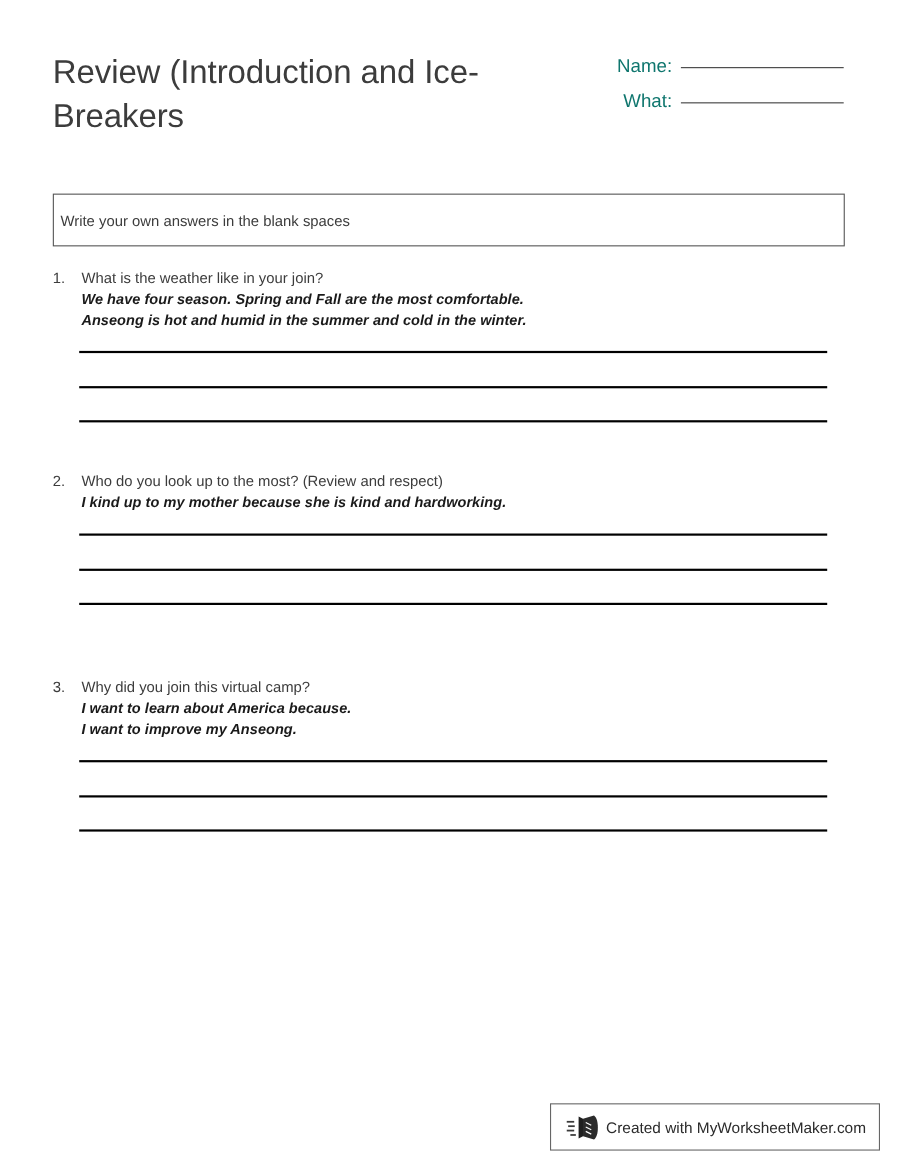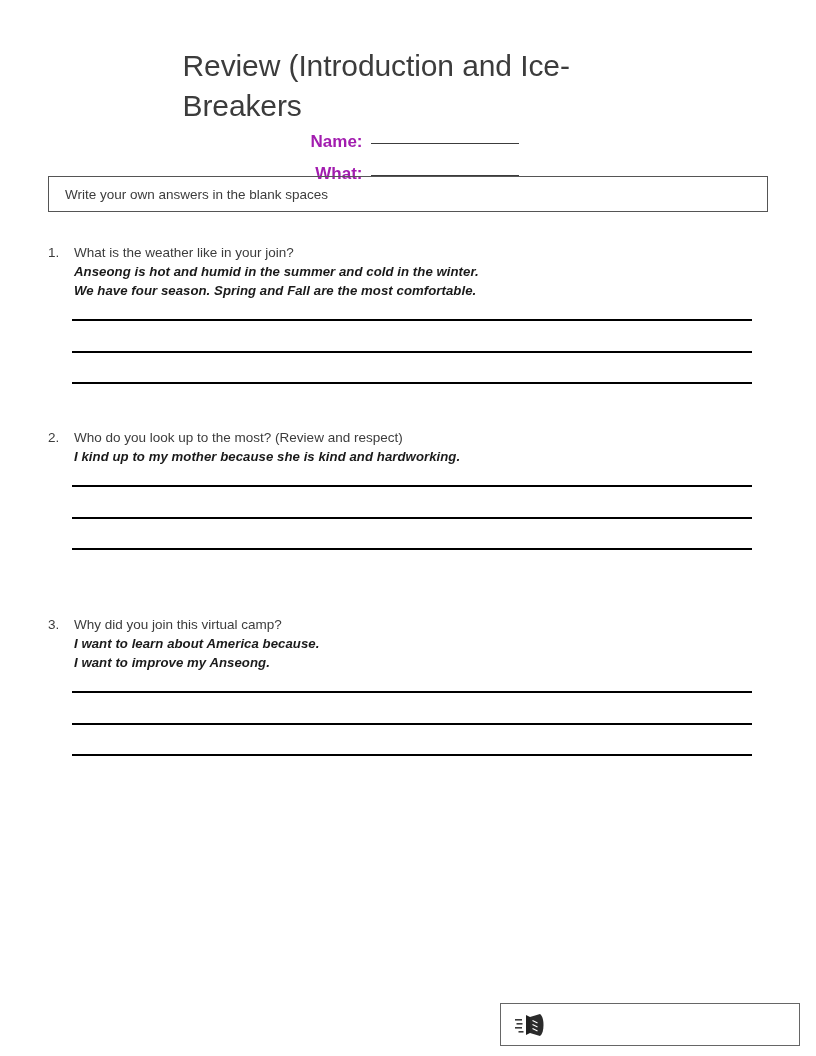--- a/index.html
+++ b/index.html
@@ -21,23 +21,22 @@
     box-sizing: border-box;
   }
 
   
   .header {
     position: absolute;
     left: 48px;
     top: 44px;
     right: 49px;
     display: flex;
-    align-items: center;
+    align-items: flex-start;
     justify-content: space-between;
-    flex-direction: column;
   }
   .title {
     font-size: 30px;
     line-height: 40px;
     color: #3c3c3c;
     font-weight: 400;
     letter-spacing: -0.1px;
     max-width: 450px;
     margin: 0;
     padding-top: 2px;
@@ -48,46 +47,45 @@
     padding-top: 6px;
   }
   .nd-row {
     display: flex;
     align-items: baseline;
     justify-content: flex-end;
     margin-bottom: 12px;
   }
   .nd-label {
     font-size: 17px;
-    color: #a21caf;
+    color: #0f766e;
     margin-right: 8px;
     white-space: nowrap;
-    font-weight: bold;
   }
   .nd-line {
     display: block;
     width: 148px;
     height: 0;
     border-bottom: 1.3px solid #3c3c3c;
     position: relative;
     top: -3px;
   }
 
   
   .instruction-box {
     position: absolute;
     left: 48px;
     top: 176px;
     width: 720px;
-    height: 36px;
+    height: 48px;
     border: 1px solid #555555;
     box-sizing: border-box;
     display: flex;
     align-items: center;
-    padding-left: 16px;
+    padding-left: 6px;
     text-align: right;
   }
   .instruction-text {
     font-size: 13.5px;
     color: #3c3c3c;
   }
 
   
   .questions {
     position: absolute;
@@ -188,22 +186,22 @@
   <div class="instruction-box">
     <span class="instruction-text">Write your own answers in the blank spaces</span>
   </div>
 
   <div class="questions" id="question-list">
       <div class="question" style="position: absolute; top: 0px; left: 0px; width: 720px;">
         <div class="q-head">
           <div class="q-num">1.</div>
           <div class="q-body">
             <div class="q-text">What is the weather like in your join?</div>
+            <div class="q-answer">We have four season. Spring and Fall are the most comfortable.</div>
             <div class="q-answer">Anseong is hot and humid in the summer and cold in the winter.</div>
-            <div class="q-answer">We have four season. Spring and Fall are the most comfortable.</div>
           </div>
         </div>
         <div class="answer-lines">
           <div class="ans-line"></div>
           <div class="ans-line"></div>
           <div class="ans-line"></div>
         </div>
       </div>
       <div class="question" style="position: absolute; top: 185px; left: 0px; width: 720px;">
         <div class="q-head">
@@ -245,15 +243,16 @@
         <rect x="3.5" y="19" width="5" height="1.6"></rect>
       </g>
       <path d="M11 3 L11 23 L15 21 L15 5 Z" fill="#1f1f1f"></path>
       <path d="M15 5 L15 21 L25 24 C27.5 22 28.5 18 28.5 13 C28.5 8 27.5 4 25 2 Z" fill="#2b2b2b"></path>
       <g stroke="#ffffff" stroke-width="1.1" fill="none">
         <path d="M17.5 8.5 L22.5 11"></path>
         <path d="M17.5 12.5 L22.5 15"></path>
         <path d="M17.5 16.5 L22.5 19"></path>
       </g>
     </svg>
+    <span class="footer-text">Created with MyWorksheetMaker.com</span>
   </div>
 
 </div>
 
 </body></html>

